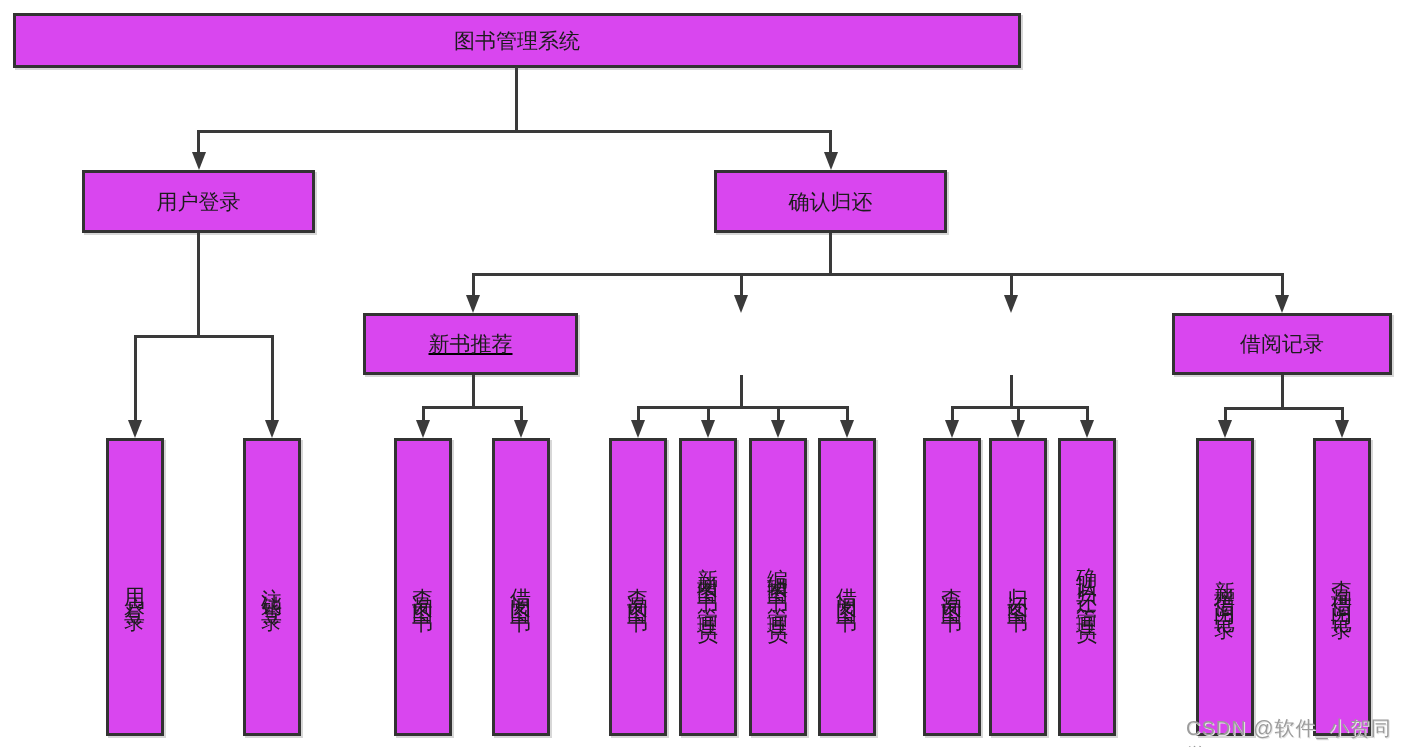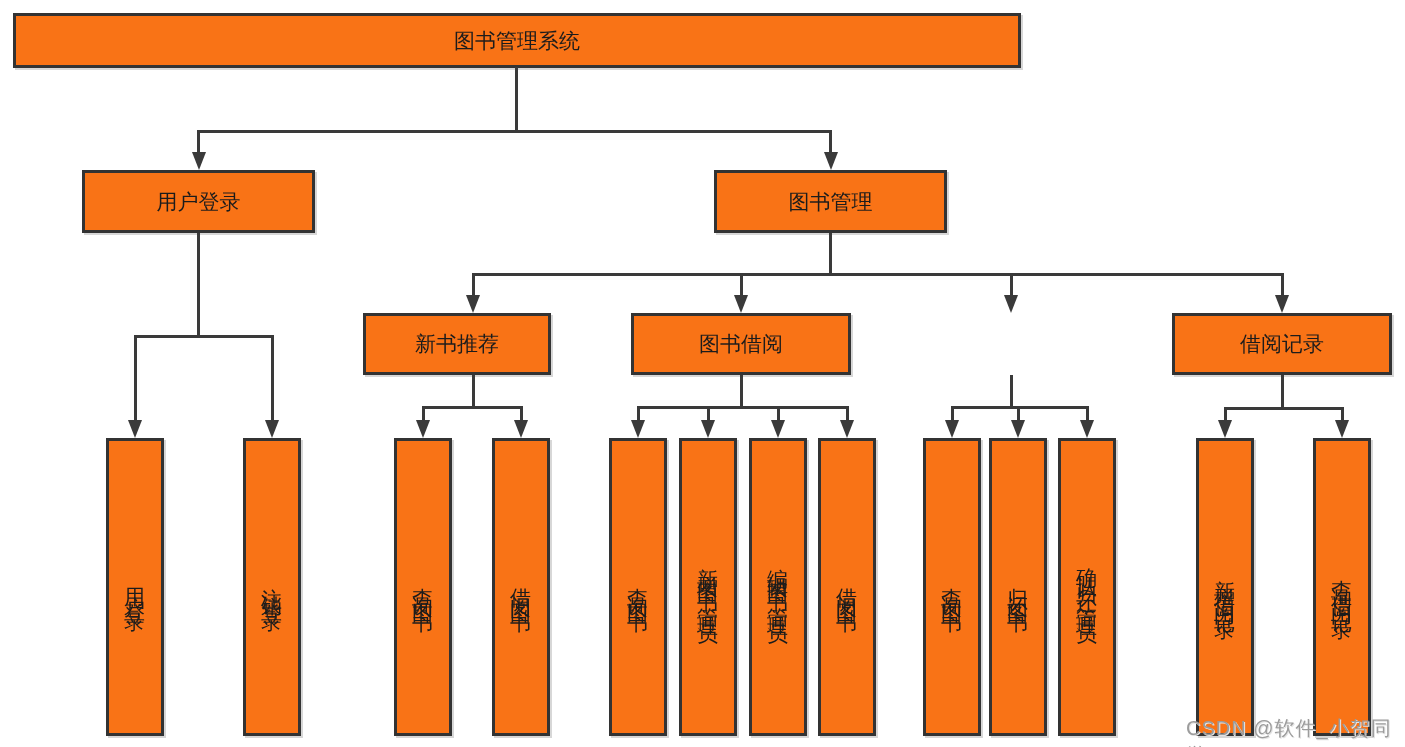--- a/index.html
+++ b/index.html
@@ -1,18 +1,18 @@
 <!DOCTYPE html>
 <html><head>
 <meta charset="utf-8">
 <style>
   html,body{margin:0;padding:0;background:#ffffff;}
   .canvas{position:relative;width:1405px;height:747px;background:#ffffff;overflow:hidden;
           font-family:"Liberation Sans","DejaVu Sans",sans-serif;}
-  .box{position:absolute;border:3px solid #333333;background:#f97316;box-sizing:border-box;
+  .box{position:absolute;border:3px solid #333333;background:#d946ef;box-sizing:border-box;
        display:flex;align-items:center;justify-content:center;
        box-shadow:2px 2px 0 rgba(110,110,110,0.28);}
   .lbl{font-size:21px;color:#1c1c1c;white-space:nowrap;}
   .vbox .lbl{writing-mode:vertical-rl;letter-spacing:8px;line-height:1;white-space:normal;}
   .hl{position:absolute;height:3px;background:#3a3a3a;}
   .vl{position:absolute;width:3px;background:#3a3a3a;}
   .arw{position:absolute;width:0;height:0;border-left:7px solid transparent;
        border-right:7px solid transparent;border-top:18px solid #3a3a3a;}
   .wm{position:absolute;left:1186px;top:715px;font-size:20px;color:#9c9c9c;
       letter-spacing:1px;text-shadow:1px 1px 0 #e4e4e4;}
@@ -23,28 +23,25 @@
 <div class="canvas">
 
   <div class="box" style="left:13px;top:13px;width:1008px;height:55px;">
     <span class="lbl">图书管理系统</span>
   </div>
 
   <div class="box" style="left:82px;top:170px;width:233px;height:63px;">
     <span class="lbl">用户登录</span>
   </div>
   <div class="box" style="left:714px;top:170px;width:233px;height:63px;">
-    <span class="lbl">图书管理</span>
+    <span class="lbl">确认归还</span>
   </div>
 
-  <div class="box" style="left:363px;top:313px;width:188px;height:62px;">
+  <div class="box" style="left:363px;top:313px;width:215px;height:62px;text-decoration:underline;">
     <span class="lbl">新书推荐</span>
-  </div>
-  <div class="box" style="left:631px;top:313px;width:220px;height:62px;">
-    <span class="lbl">图书借阅</span>
   </div>
   <div class="box" style="left:1172px;top:313px;width:220px;height:62px;">
     <span class="lbl">借阅记录</span>
   </div>
 
   <div class="box vbox" style="left:106px;top:438px;width:58px;height:298px;">
     <span class="lbl">用户登录</span>
   </div>
   <div class="box vbox" style="left:243px;top:438px;width:58px;height:298px;">
     <span class="lbl">注销登录</span>

